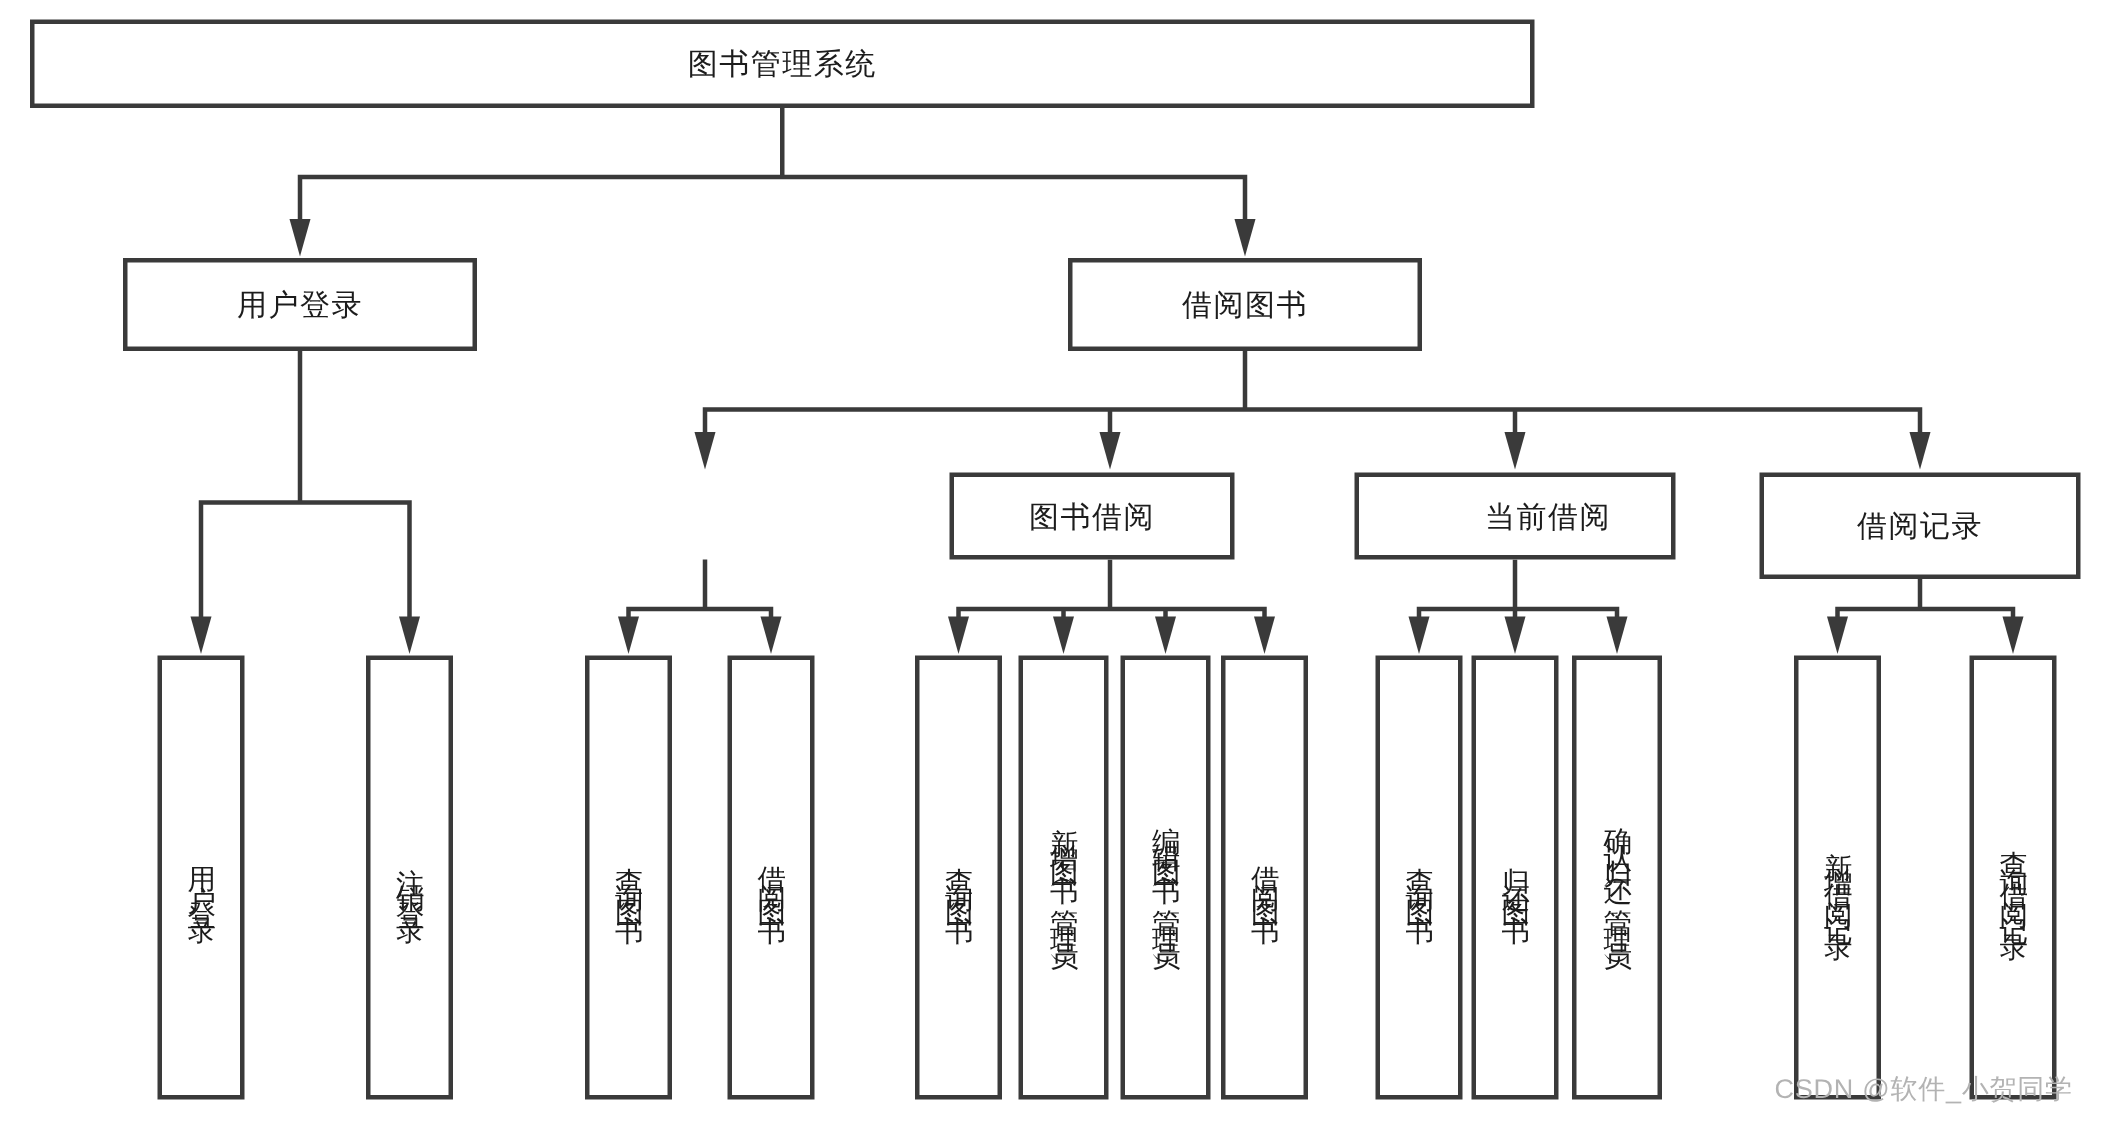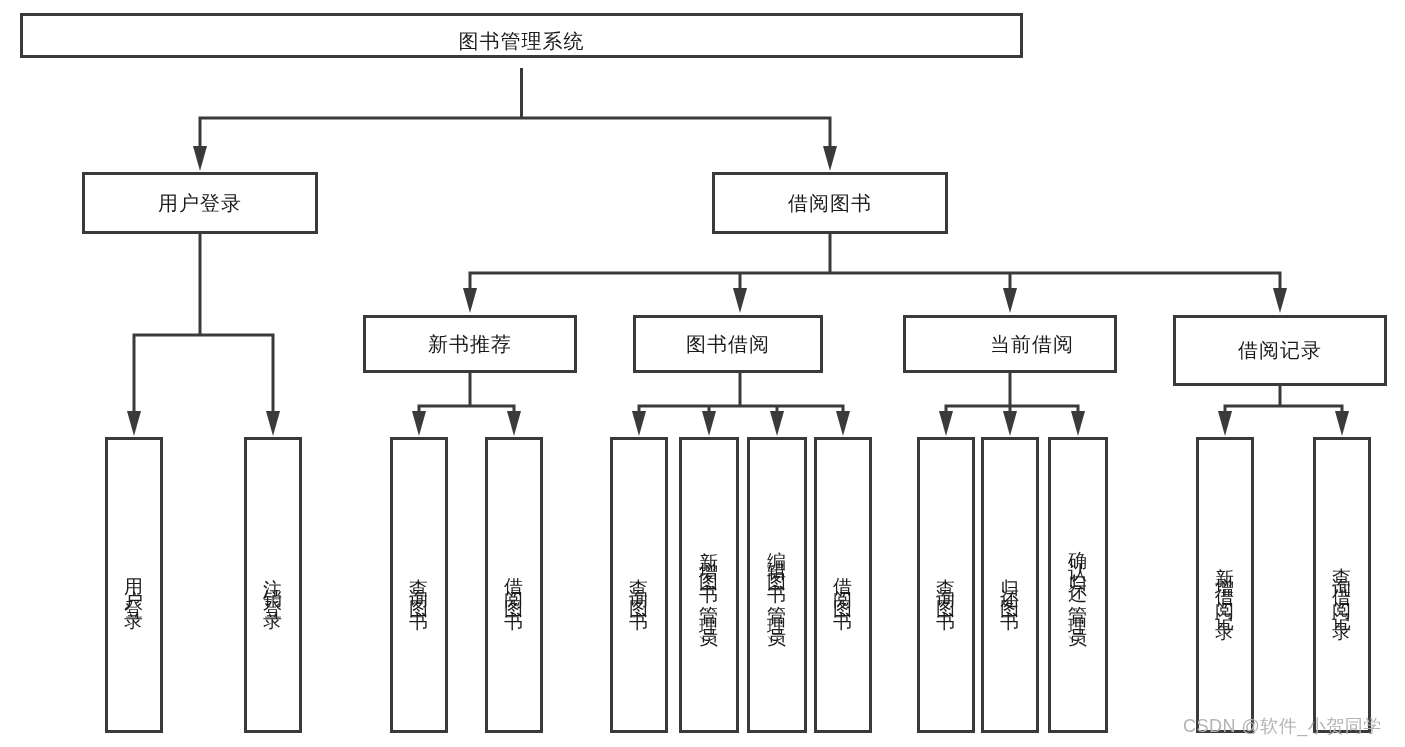--- a/index.html
+++ b/index.html
@@ -75,34 +75,31 @@
     <path d="M1010,373 V406 M944.5,406 H1079.5 M946,406 V414 M1010,406 V414 M1078,406 V414"></path>
     <polygon points="939,411 953,411 946,436" fill="#3a3a3a" stroke="none"></polygon>
     <polygon points="1003,411 1017,411 1010,436" fill="#3a3a3a" stroke="none"></polygon>
     <polygon points="1071,411 1085,411 1078,436" fill="#3a3a3a" stroke="none"></polygon>
 
     <path d="M1280,373 V406 M1223.5,406 H1343.5 M1225,406 V414 M1342,406 V414"></path>
     <polygon points="1218,411 1232,411 1225,436" fill="#3a3a3a" stroke="none"></polygon>
     <polygon points="1335,411 1349,411 1342,436" fill="#3a3a3a" stroke="none"></polygon>
   </svg>
 
-  <div class="box" style="left:20px;top:13px;width:1003px;height:45px;align-items:flex-end;">
+  <div class="box" style="left:20px;top:13px;width:1003px;height:59px;">
     <span>图书管理系统</span>
   </div>
 
   <div class="box" style="left:82px;top:172px;width:236px;height:62px;">
     <span>用户登录</span>
   </div>
   <div class="box" style="left:712px;top:172px;width:236px;height:62px;">
     <span>借阅图书</span>
   </div>
 
-  <div class="box" style="left:363px;top:315px;width:214px;height:58px;">
-    <span>新书推荐</span>
-  </div>
   <div class="box" style="left:633px;top:315px;width:190px;height:58px;">
     <span>图书借阅</span>
   </div>
   <div class="box" style="left:903px;top:315px;width:214px;height:58px;padding-left:44px;">
     <span>当前借阅</span>
   </div>
   <div class="box" style="left:1173px;top:315px;width:214px;height:71px;">
     <span>借阅记录</span>
   </div>
 

